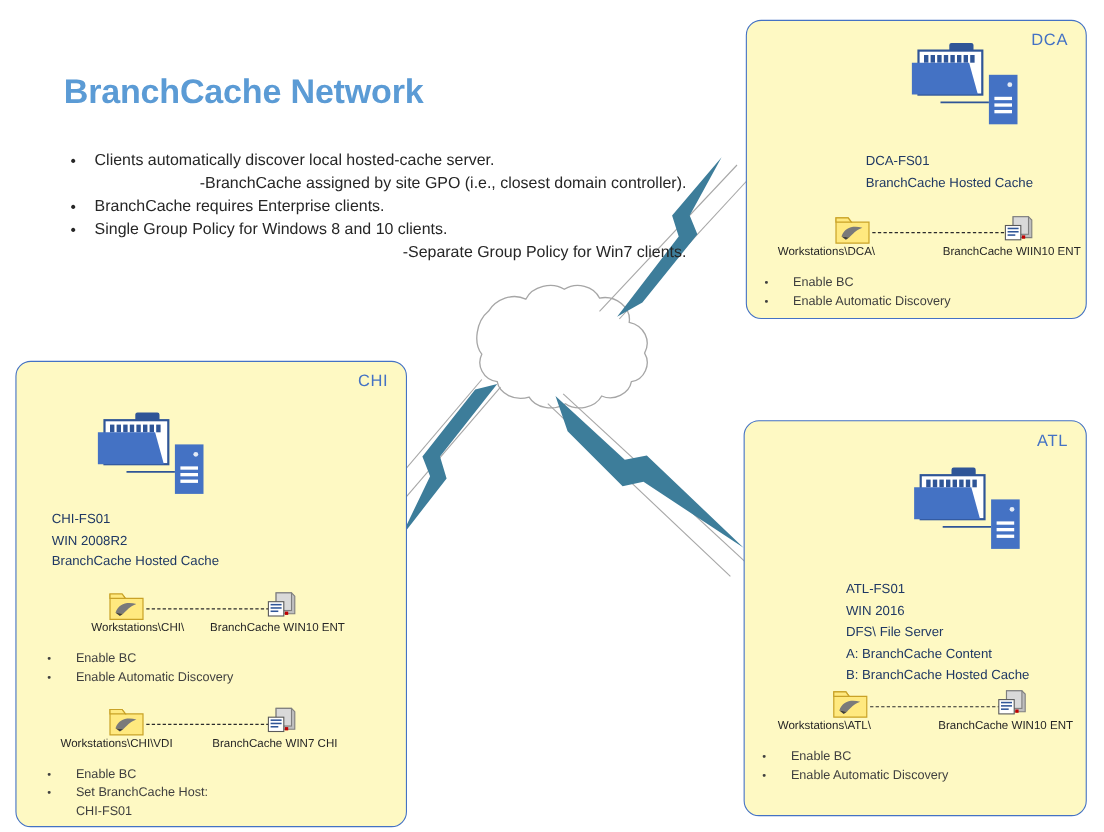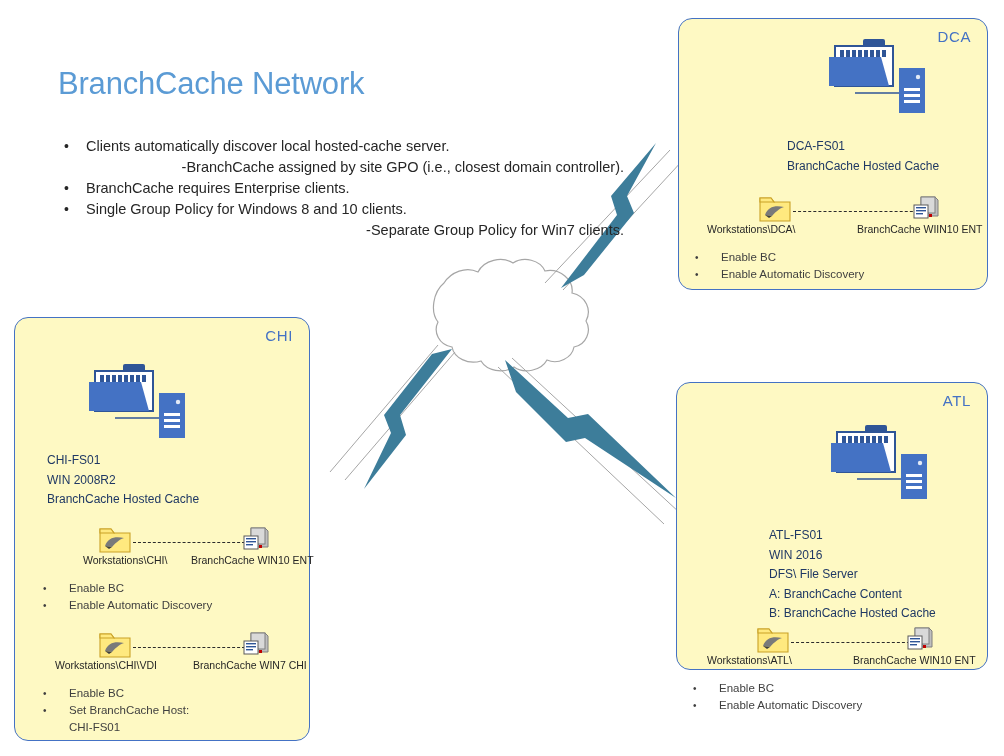--- a/index.html
+++ b/index.html
@@ -17,21 +17,21 @@
     background: #ffffff;
     overflow: hidden;
   }
 
   
   #page-title {
     position: absolute;
     left: 58px;
     top: 66px;
     font-size: 31px;
-    font-weight: normal;
+    font-weight: bold;
     color: #5B9BD5;
     letter-spacing: -0.2px;
     white-space: nowrap;
   }
   #intro-list {
     position: absolute;
     left: 64px;
     top: 136px;
     width: 560px;
   }
@@ -57,22 +57,22 @@
 
   
   .site-box {
     position: absolute;
     box-sizing: border-box;
     border: 1.6px solid #4472C4;
     border-radius: 14px;
     background: #fef9c3;
   }
   #box-dca { left: 678px; top: 18px;  width: 310px; height: 272px; }
-  #box-chi { left: 14px;  top: 317px; width: 296px; height: 424px; }
-  #box-atl { left: 676px; top: 382px; width: 312px; height: 288px; }
+  #box-chi { left: 14px;  top: 328px; width: 356px; height: 424px; }
+  #box-atl { left: 676px; top: 382px; width: 312px; height: 360px; }
 
   .site-label {
     position: absolute;
     top: 9px;
     right: 16px;
     font-size: 15px;
     color: #4472C4;
     letter-spacing: 0.6px;
   }
 

